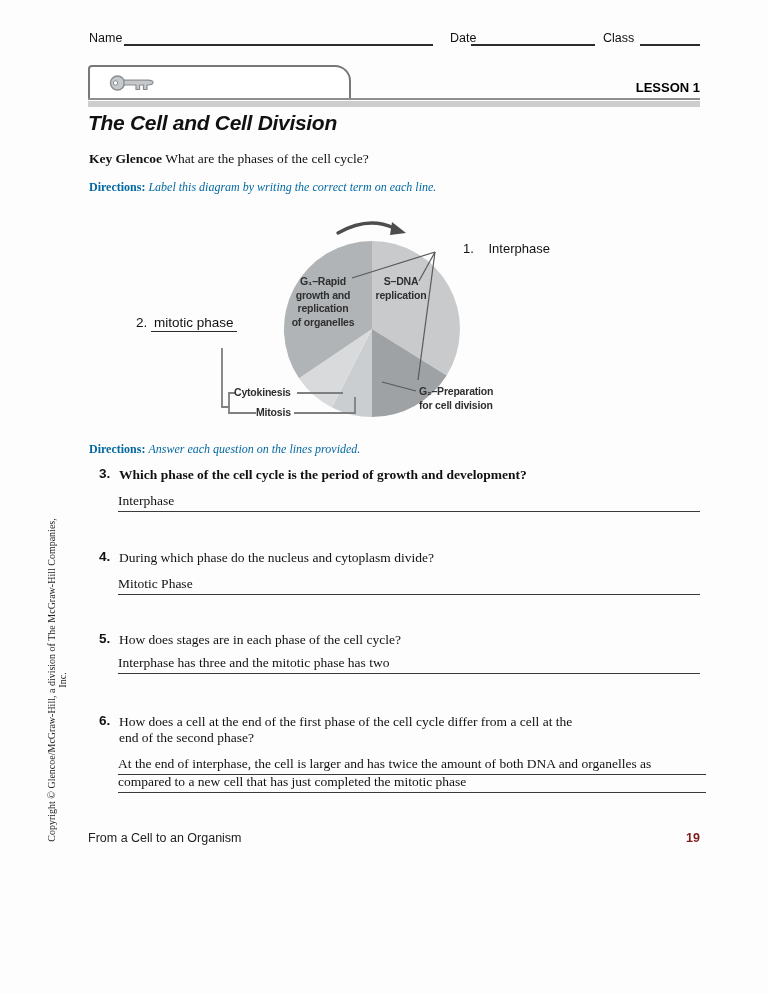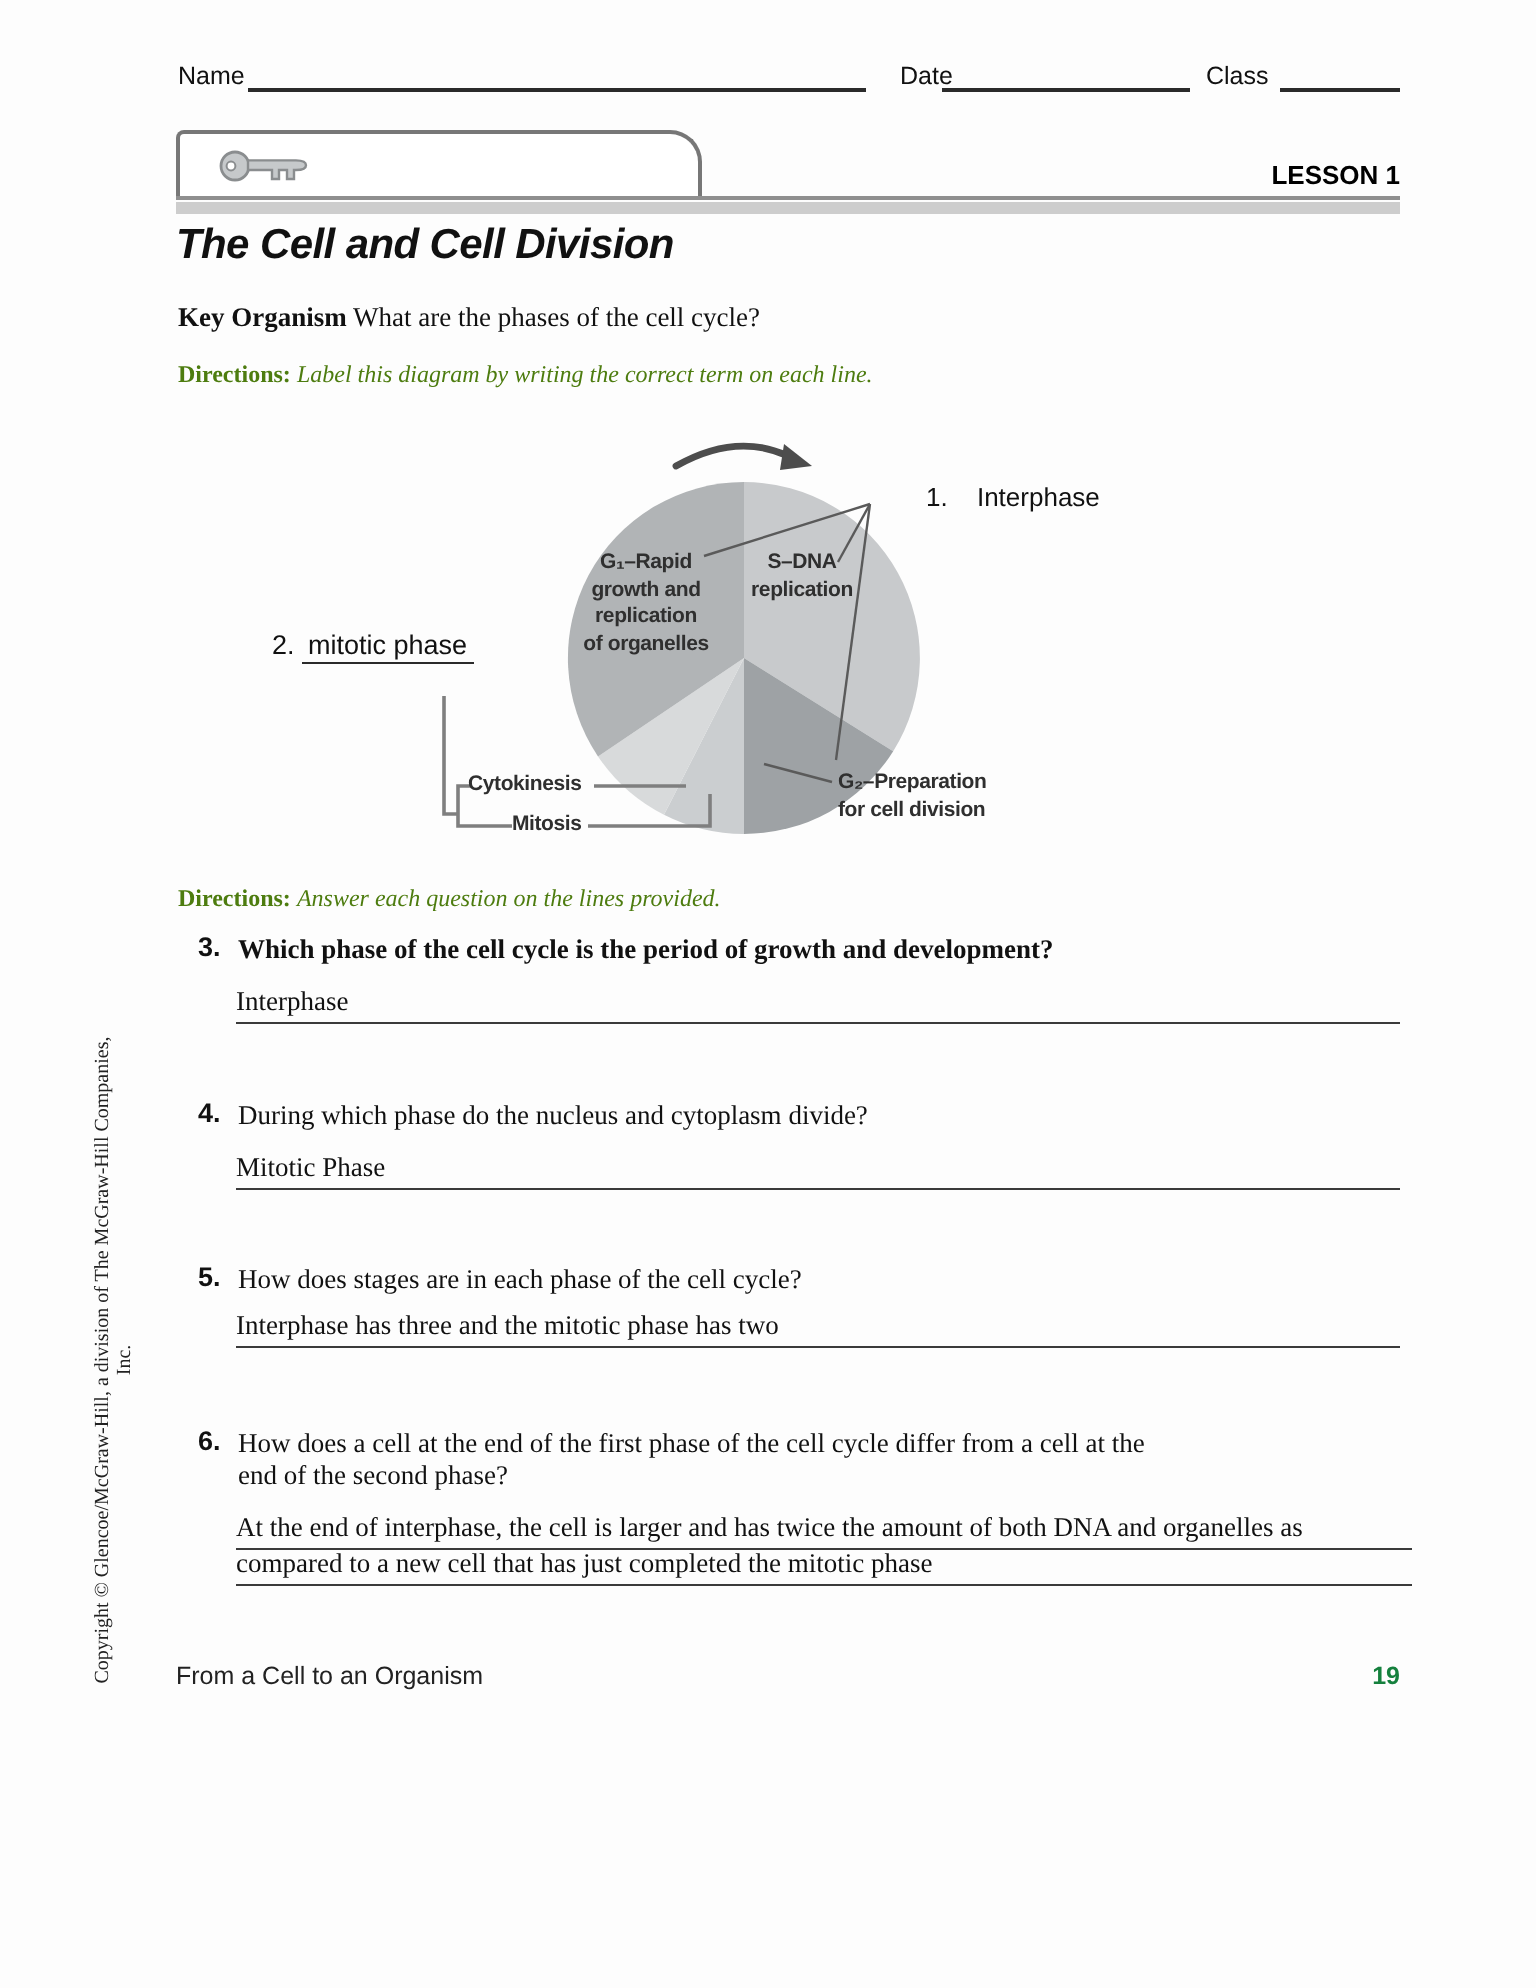--- a/index.html
+++ b/index.html
@@ -14,37 +14,37 @@
   .banner-strip{left:88px;width:612px;top:101px;height:6px;background:#cdcdcd;}
   .banner-tab{left:88px;top:65px;width:263px;height:33px;background:#fff;
       border:2px solid #777;border-bottom:none;border-radius:4px 16px 0 0;
       display:flex;align-items:center;padding-left:11px;box-sizing:border-box;}
   .banner-title{font-size:17.5px;font-weight:bold;color:#000;letter-spacing:-0.2px;}
   .lesson{top:80px;left:560px;width:140px;text-align:right;font-size:13px;font-weight:bold;color:#000;}
   
   .page-title{left:88px;top:111px;font-size:21px;font-weight:bold;font-style:italic;color:#111;letter-spacing:-0.3px;}
   .serif{font-family:"Liberation Serif",serif;}
   .key-concept{left:89px;top:151px;font-size:13.5px;color:#111;}
-  .directions{font-size:12px;color:#4d7c0f;font-family:Liberation Serif, serif;}
+  .directions{font-size:12px;color:#0369a1;font-family:Liberation Serif, serif;}
   .dir-label{font-weight:bold;}
   .dir-text{font-style:italic;}
   
   .diagram{left:130px;top:210px;width:440px;height:230px;}
   .dg-label{position:absolute;font-size:10.5px;font-weight:bold;color:#2f2f2f;
       letter-spacing:-0.2px;line-height:13.5px;white-space:pre-line;}
   .dg-answer{position:absolute;font-size:13px;color:#111;}
   .ans-underline{border-bottom:1.5px solid #2b2b2b;padding:0 3px 1px 3px;}
   
   .q-num{font-size:13.5px;font-weight:bold;color:#111;width:18px;}
   .q-text{font-family:"Liberation Serif",serif;font-size:13.5px;color:#111;line-height:16px;white-space:pre-line;}
   .a-line{font-family:"Liberation Serif",serif;font-size:13.5px;color:#111;
       border-bottom:1.4px solid #3a3a3a;padding-bottom:2px;width:582px;}
   
   .footer-title{left:88px;top:831px;font-size:12.5px;color:#222;}
-  .footer-page{left:600px;top:831px;width:100px;text-align:right;font-size:12.5px;font-weight:bold;color:#15803d;}
+  .footer-page{left:600px;top:831px;width:100px;text-align:right;font-size:12.5px;font-weight:bold;color:#7f1d1d;}
   .copyright{left:-111px;top:669px;width:336px;text-align:center;
       font-family:"Liberation Serif",serif;font-size:10px;color:#222;
       transform:rotate(-90deg);}
 </style>
 </head>
 <body>
 
 <span class="abs hdr-label" style="left:89px;top:31px;">Name</span>
 <div class="abs hdr-line" style="left:124px;top:30px;width:309px;"></div>
 <span class="abs hdr-label" style="left:450px;top:31px;">Date</span>
@@ -60,21 +60,21 @@
       <circle cx="8.5" cy="9" r="7" fill="#c6c9cb" stroke="#8a8d8f" stroke-width="1.4"></circle>
       <circle cx="6.5" cy="9" r="2.2" fill="#ffffff" stroke="#8a8d8f" stroke-width="1"></circle>
       <path d="M15 6.2 H39 Q44 6.2 44 8.6 Q44 11 39 11 H38 V15.5 H34.5 V11 H30.5 V15.5 H27 V11 H15 Z" fill="#c6c9cb" stroke="#8a8d8f" stroke-width="1.2"></path>
     </svg>
   </span>
 </div>
 <div class="abs lesson">LESSON 1</div>
 
 <div class="abs page-title">The Cell and Cell Division</div>
 <div class="abs key-concept serif">
-  <b>Key Organism</b>
+  <b>Key Glencoe</b>
   <span>What are the phases of the cell cycle?</span>
 </div>
 <div class="abs directions serif" style="left:89px;top:180px;">
   <span class="dir-label">Directions:</span>
   <span class="dir-text">Label this diagram by writing the correct term on each line.</span>
 </div>
 
 <div class="abs diagram">
   <svg width="440" height="230" viewBox="0 0 440 230">
 

